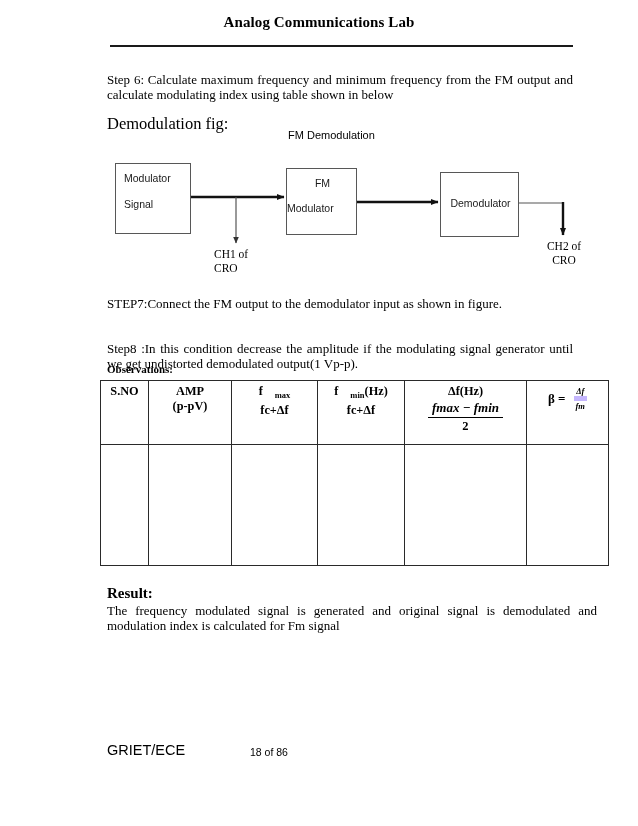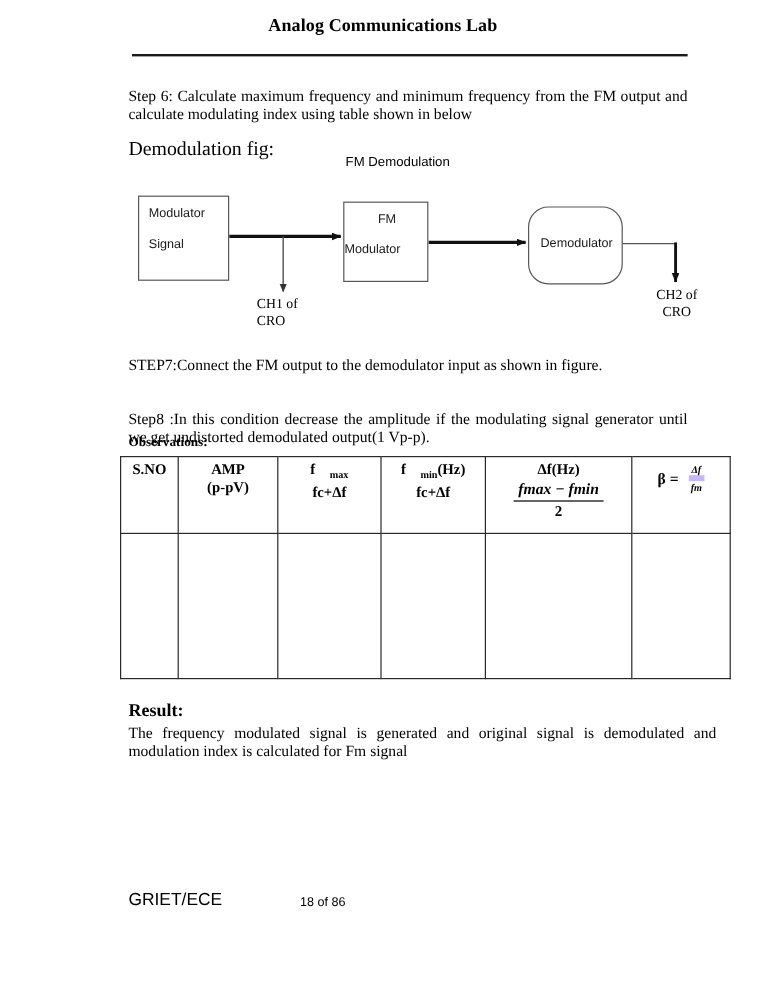--- a/index.html
+++ b/index.html
@@ -87,21 +87,21 @@
   .blockbox .l1, .blockbox .l2 { position: absolute; white-space: nowrap; }
 
   #box-modulating { left: 115px; top: 163px; width: 76px; height: 71px; }
   #box-modulating .l1 { left: 8px;  top: 8px; }
   #box-modulating .l2 { left: 8px;  top: 34px; }
 
   #box-fmmod { left: 286px; top: 168px; width: 71px; height: 67px; }
   #box-fmmod .l1 { left: 0; top: 8px;  width: 71px; text-align: center; }
   #box-fmmod .l2 { left: 0; top: 33px; width: 71px; text-align: left; }
 
-  #box-demod { left: 440px; top: 172px; width: 79px; height: 65px; border-radius: 17px; }
+  #box-demod { left: 440px; top: 172px; width: 79px; height: 65px; }
   #box-demod .l1 { left: 0; top: 24px; width: 79px; text-align: center; }
 
   .cro-label {
     position: absolute;
     font-family: "Liberation Serif", "DejaVu Serif", serif;
     font-size: 11.5px;
     line-height: 13.5px;
     white-space: nowrap;
   }
   #cro1-label { left: 214px; top: 248px; text-align: left; }

